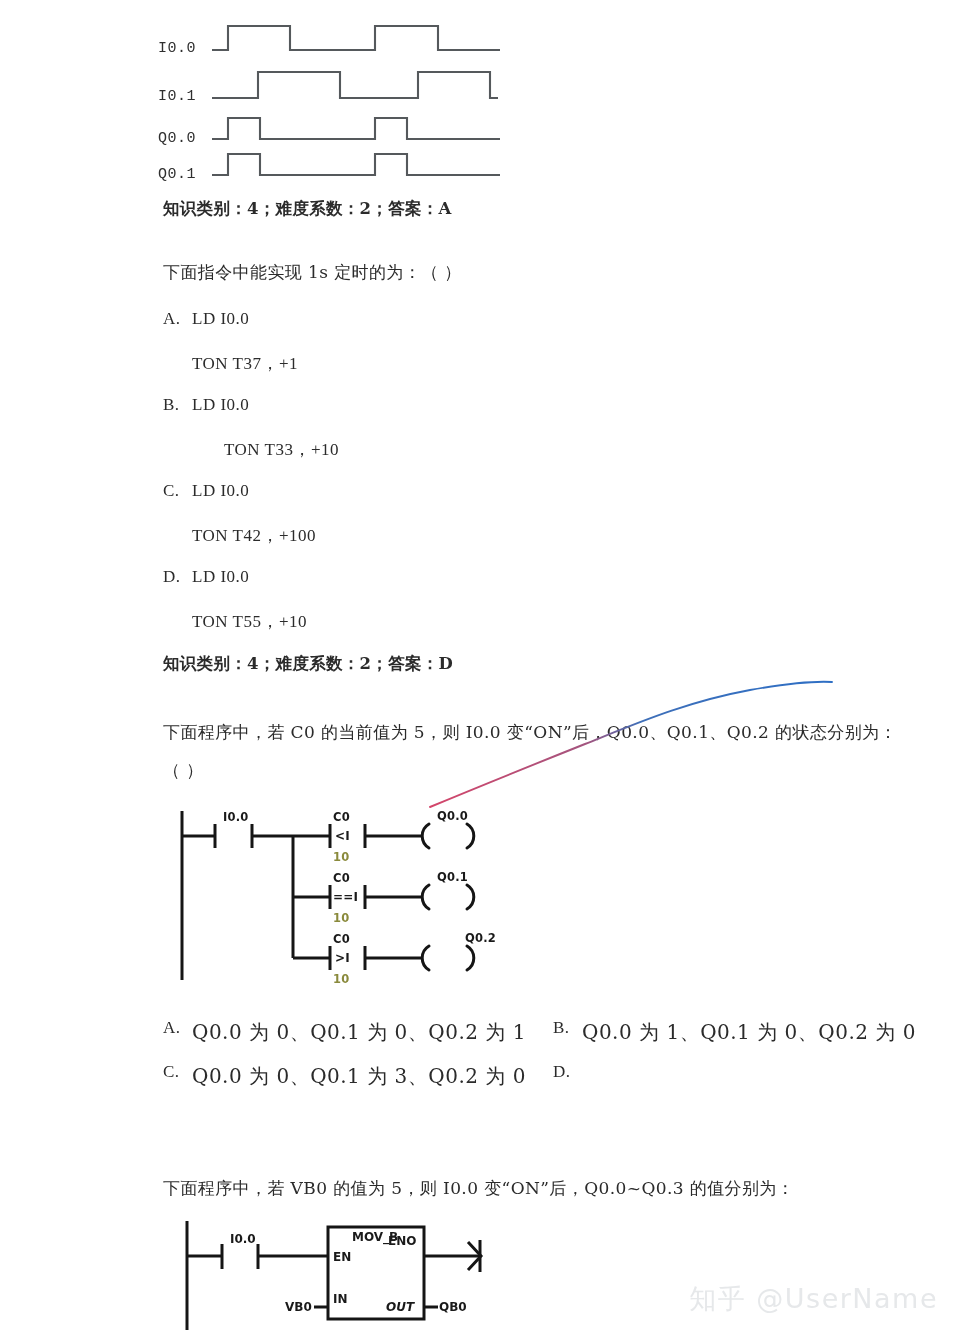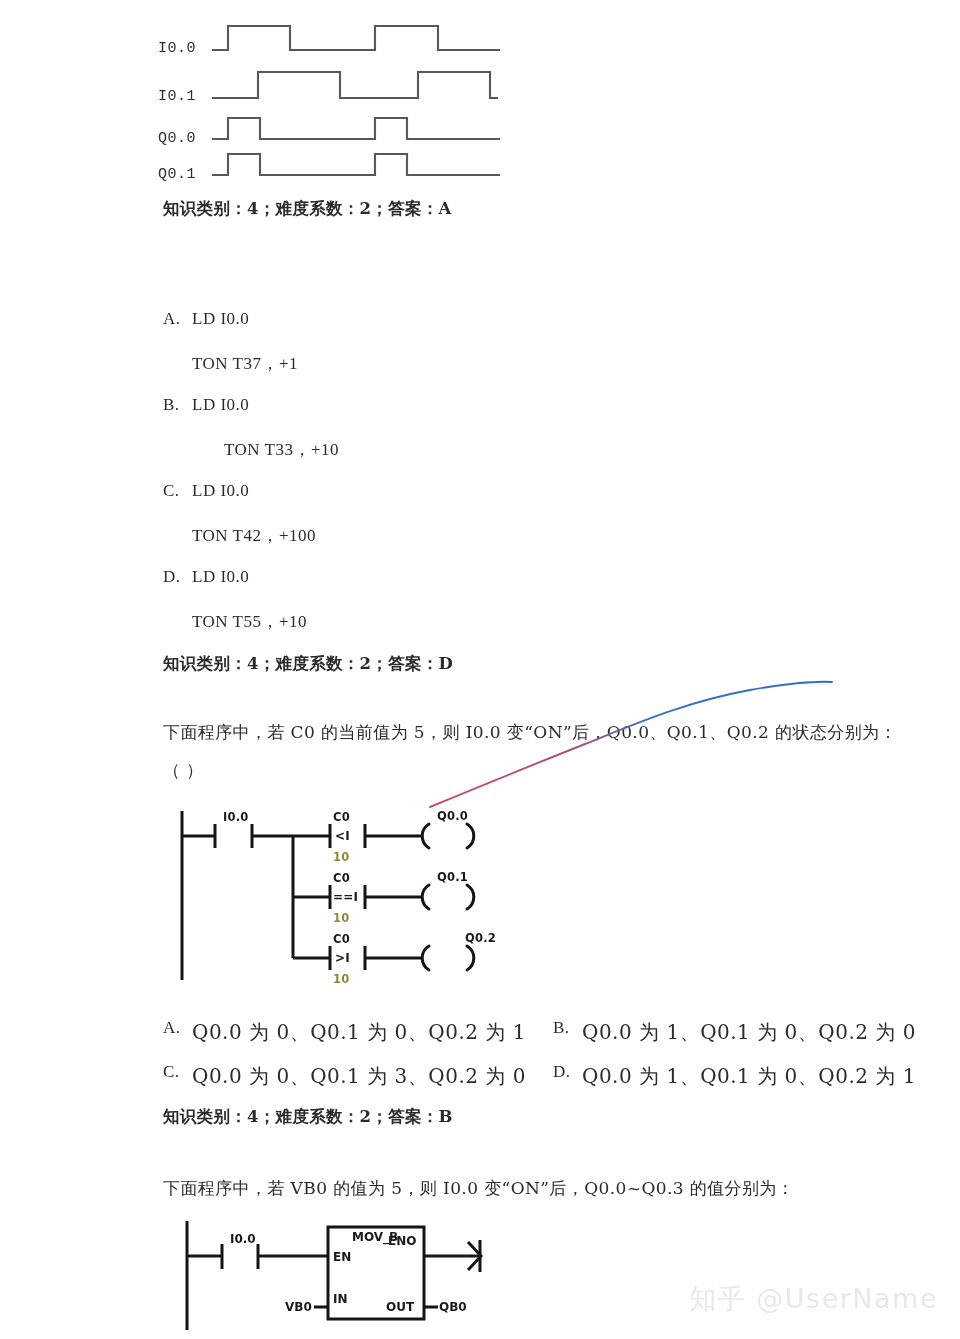--- a/index.html
+++ b/index.html
@@ -151,20 +151,21 @@
 
         <polyline points="62,131 78,131 78,110 110,110 110,131 225,131 225,110 257,110 257,131 350,131"></polyline>
 
         <polyline points="62,167 78,167 78,146 110,146 110,167 225,167 225,146 257,146 257,167 350,167"></polyline>
       </g>
     </svg>
   </div>
 
   <span class="meta" style="left:163px; top:190px;">知识类别：4；难度系数：2；答案：A</span>
 
+  <span class="qline cn" style="left:163px; top:262px;">下面指令中能实现 1s 定时的为：（    ）</span>
 
   <span class="opt" style="left:163px; top:309px;">A.</span>
   <span class="opt" style="left:192px; top:309px;">LD  I0.0</span>
   <span class="opt" style="left:192px; top:352px;">TON  T37，+1</span>
 
   <span class="opt" style="left:163px; top:395px;">B.</span>
   <span class="opt" style="left:192px; top:395px;">LD  I0.0</span>
   <span class="opt" style="left:192px; top:438px;margin-left:32px;">TON  T33，+10</span>
 
   <span class="opt" style="left:163px; top:481px;">C.</span>
@@ -252,23 +253,21 @@
   </div>
 
   <span class="opt" style="left:163px; top:1018px;">A.</span>
   <span class="opt cn" style="left:192px; top:1019px;">Q0.0 为 0、Q0.1 为 0、Q0.2 为 1</span>
   <span class="opt" style="left:553px; top:1018px;">B.</span>
   <span class="opt cn" style="left:582px; top:1019px;">Q0.0 为 1、Q0.1 为 0、Q0.2 为 0</span>
 
   <span class="opt" style="left:163px; top:1062px;">C.</span>
   <span class="opt cn" style="left:192px; top:1063px;">Q0.0 为 0、Q0.1 为 3、Q0.2 为 0</span>
   <span class="opt" style="left:553px; top:1062px;">D.</span>
-  <span class="opt cn" style="left:582px; top:1063px;">Q0.0 为 1、Q0.1 为 0、Q0.2 为 1</span>
-
-  <span class="meta" style="left:163px; top:1098px;">知识类别：4；难度系数：2；答案：B</span>
+
 
   <span class="qline cn" style="left:163px; top:1178px;">下面程序中，若 VB0 的值为 5，则 I0.0 变“ON”后，Q0.0~Q0.3 的值分别为：</span>
 
   <div id="ladder-movb">
     <svg width="340" height="118" viewBox="0 0 340 118" style="position:absolute; left:0; top:0;">
       <g stroke="#151515" stroke-width="3" fill="none" stroke-linecap="butt">
 
         <line x1="7" y1="3" x2="7" y2="112"></line>
 
         <line x1="7" y1="38" x2="42" y2="38"></line>
@@ -289,20 +288,20 @@
         <line x1="300" y1="22" x2="300" y2="54"></line>
         <polyline points="288,24 301,38 288,52"></polyline>
       </g>
     </svg>
 
     <span class="mv-text" style="left:50px;  top:14px;">I0.0</span>
     <span class="mv-text" style="left:172px; top:12px;">MOV_B</span>
     <span class="mv-text" style="left:153px; top:32px;">EN</span>
     <span class="mv-text" style="left:208px; top:16px;text-align:right;">ENO</span>
     <span class="mv-text" style="left:153px; top:74px;">IN</span>
-    <span class="mv-text" style="left:206px; top:82px;">OUT</span>
+    <span class="mv-text" style="left:206px; top:82px;font-style:italic;">OUT</span>
     <span class="mv-text" style="left:105px; top:82px;">VB0</span>
     <span class="mv-text" style="left:259px; top:82px;">QB0</span>
   </div>
 
   <div id="watermark">知乎 @UserName</div>
 
 </div>
 
 </body></html>

